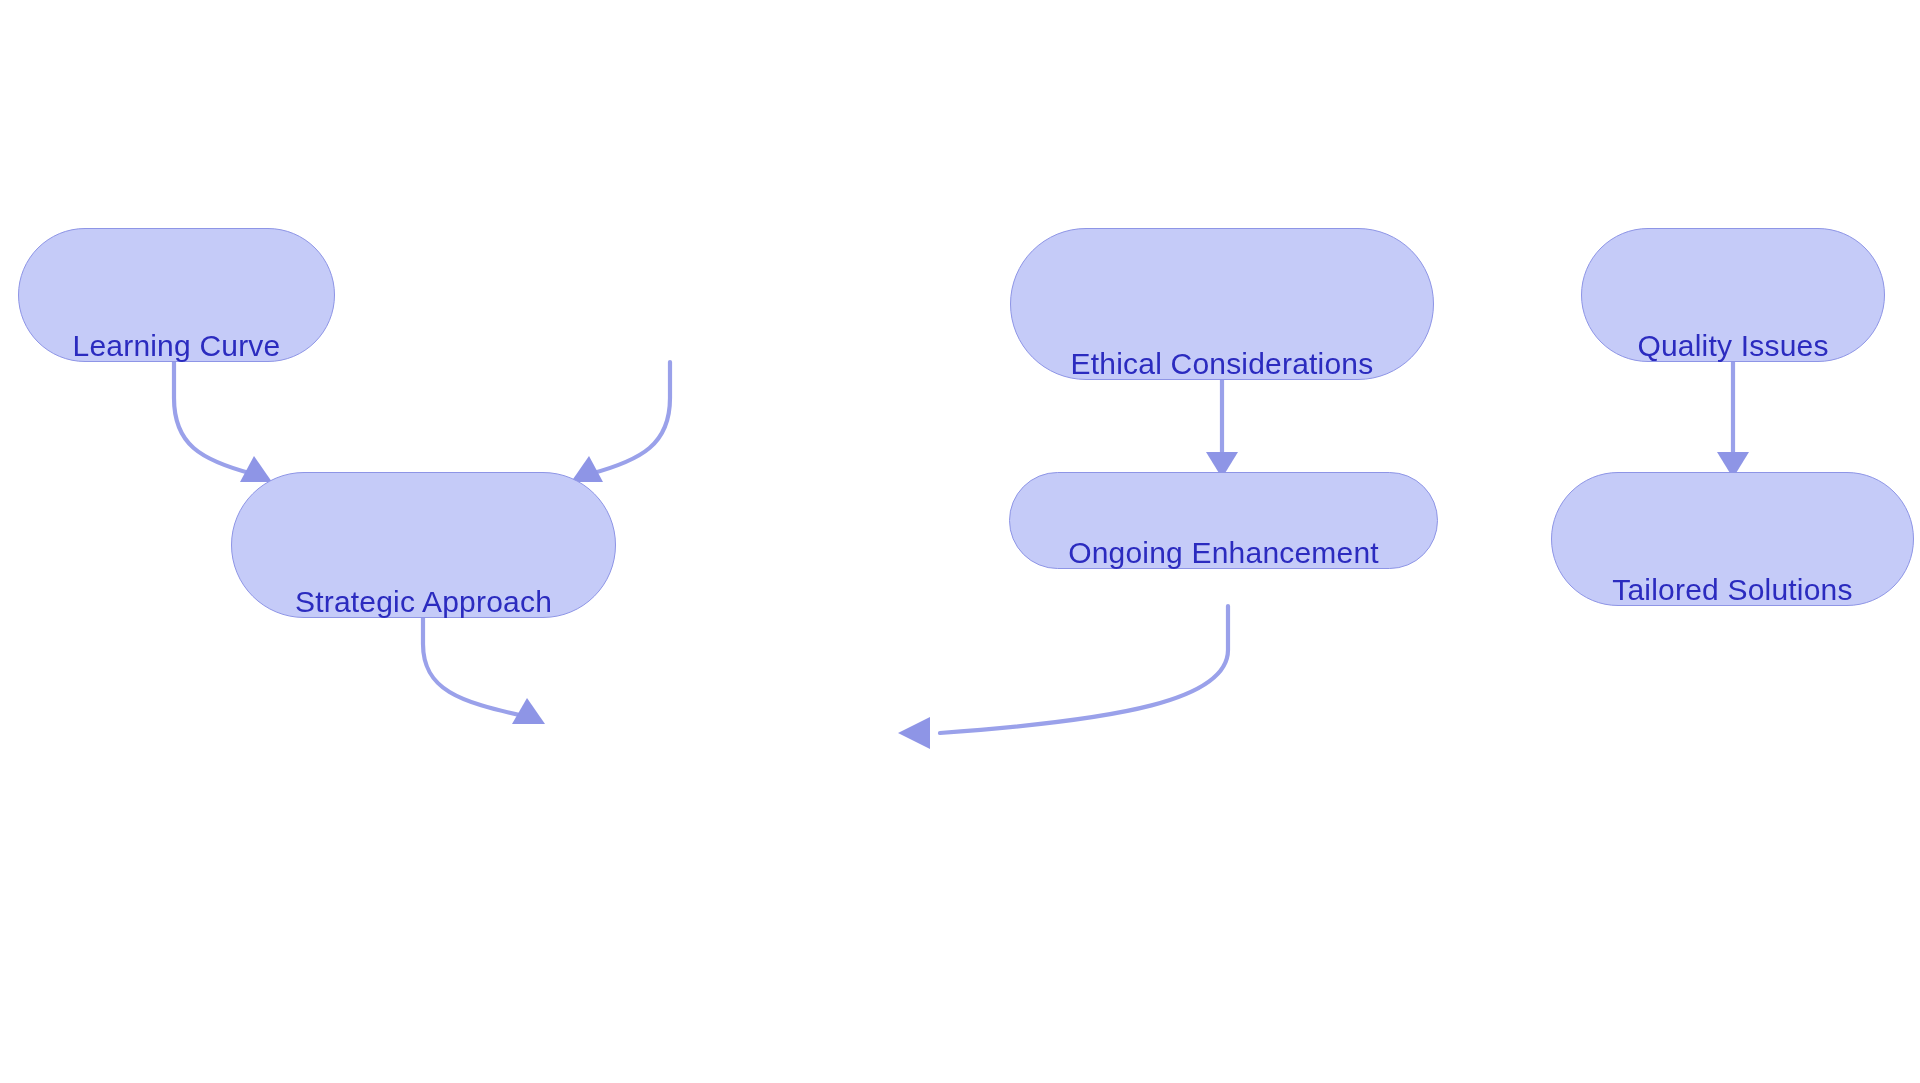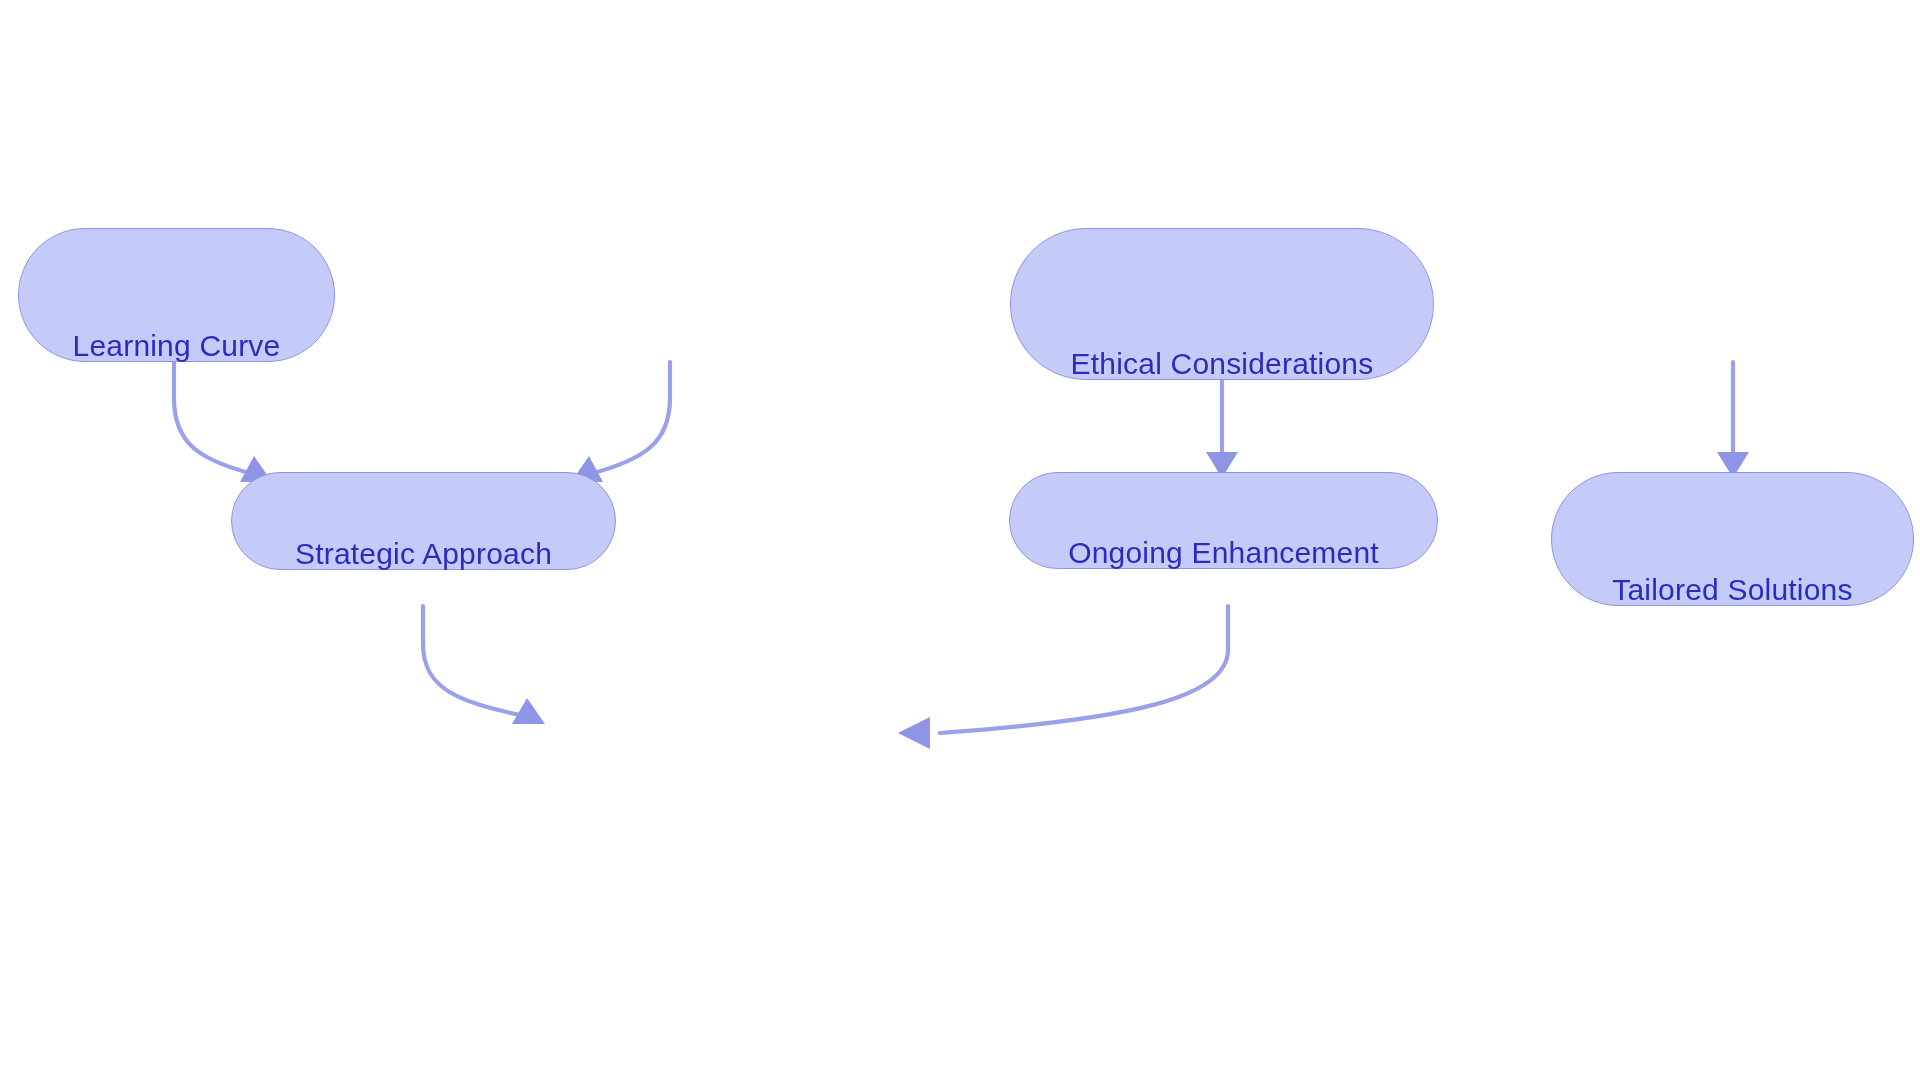--- a/index.html
+++ b/index.html
@@ -98,22 +98,25 @@
 
   <div class="node" style="left:18px; top:228px; width:317px; height:134px;">
     <span class="node-label">Learning Curve</span>
   </div>
 
 
   <div class="node" style="left:1010px; top:228px; width:424px; height:152px;">
     <span class="node-label">Ethical Considerations</span>
   </div>
 
+  <div class="node" style="left:1581px; top:228px; width:304px; height:134px;">
+    <span class="node-label">Quality Issues</span>
+  </div>
 
-  <div class="node" style="left:231px; top:472px; width:385px; height:98px;">
+  <div class="node" style="left:231px; top:472px; width:385px; height:146px;">
     <span class="node-label">Strategic Approach</span>
   </div>
 
   <div class="node" style="left:1009px; top:472px; width:429px; height:97px;">
     <span class="node-label">Ongoing Enhancement</span>
   </div>
 
   <div class="node" style="left:1551px; top:472px; width:363px; height:134px;">
     <span class="node-label">Tailored Solutions</span>
   </div>

